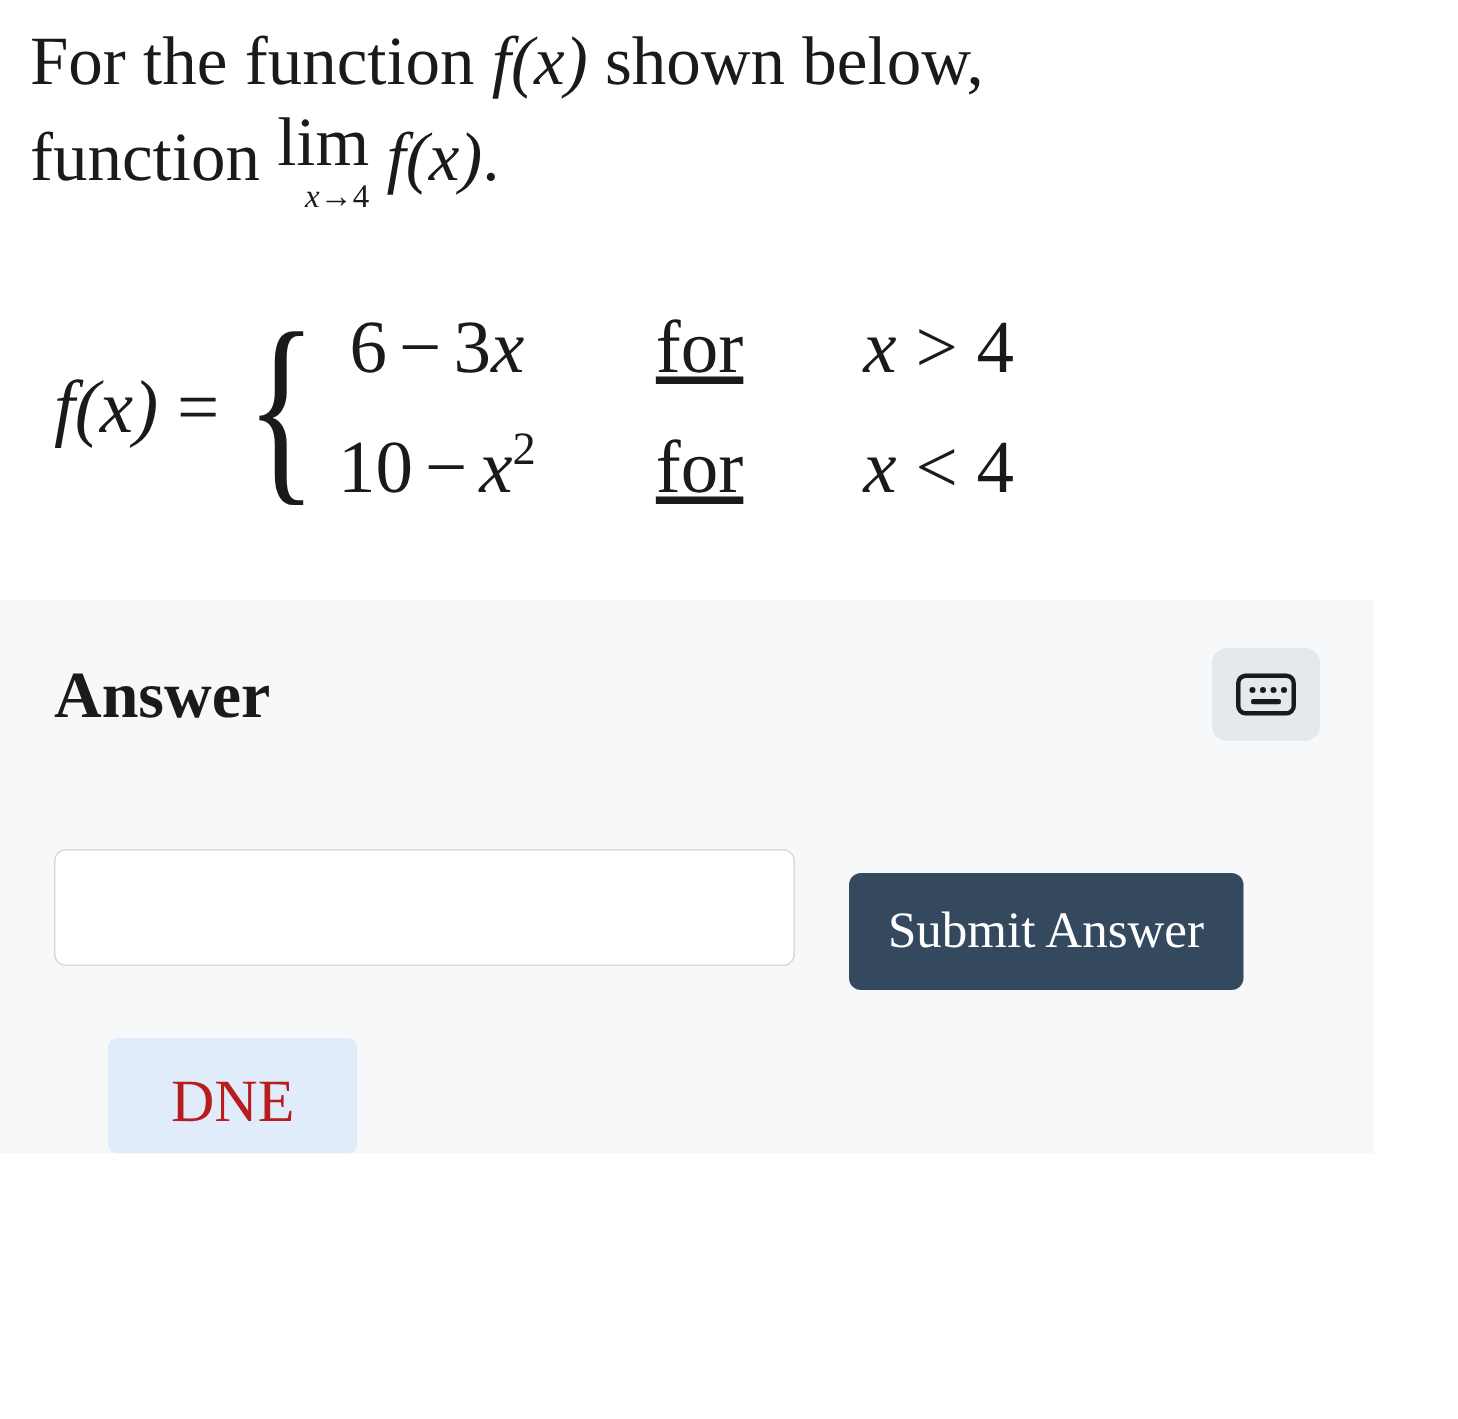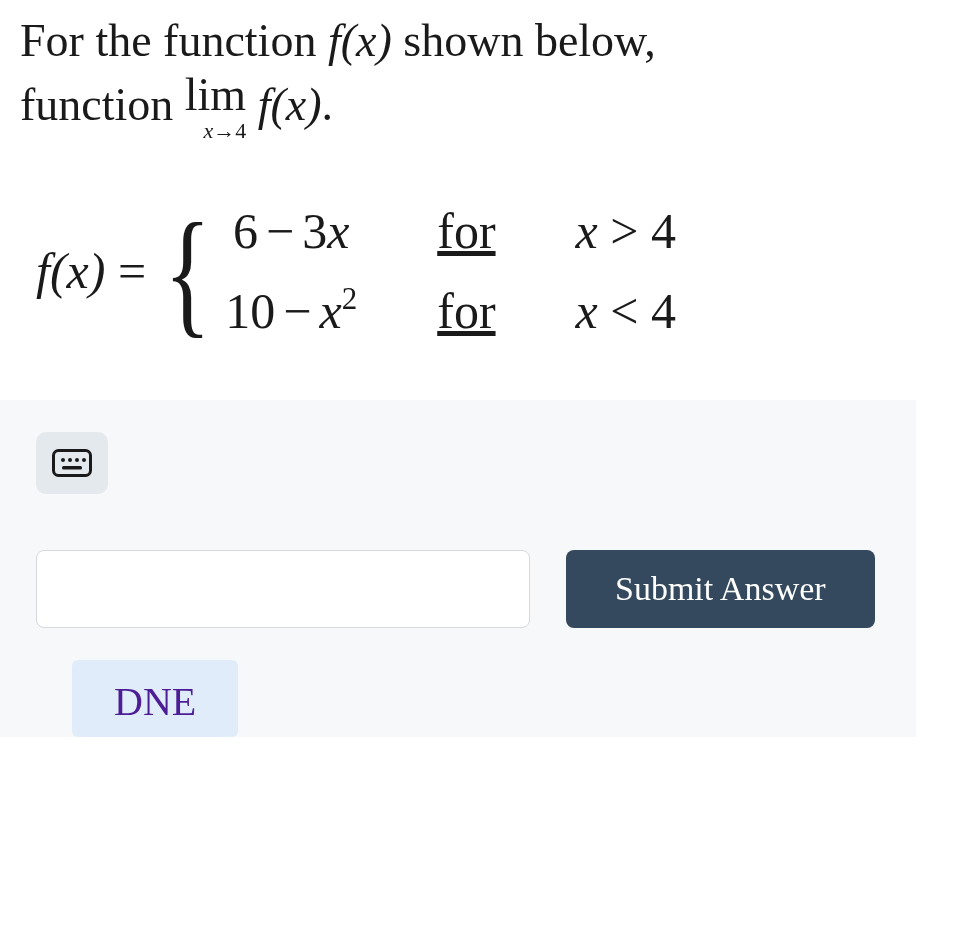--- a/index.html
+++ b/index.html
@@ -115,27 +115,28 @@
     padding: 0 16px;
     font-family: Georgia, serif;
   }
   .submit-btn {
     background: #34495e;
     color: #fff;
     font-size: 34px;
     font-family: Georgia, 'Times New Roman', serif;
     border: none;
     border-radius: 8px;
-    padding: 20px 49px;
+    padding: 20px 26px;
     cursor: pointer;
+    margin-top: 32px;
   }
   .dne-btn {
     display:inline-block;
     background: #e1ecfb;
-    color: #4c1d95;
+    color: #b91c1c;
     font-size: 40px;
     font-family: Georgia, 'Times New Roman', serif;
     border: none;
     border-radius: 6px;
     padding: 18px 42px 12px 42px;
     cursor: pointer;
     margin-left: 36px;
   }
   .dne-wrap { padding-bottom:0; }
 </style>
@@ -177,20 +178,21 @@
         <span class="forw">for</span>
         <span class="cond">
           <span class="math-it">x</span> <span>&lt;</span> <span>4</span>
         </span>
       </div>
     </div>
   </div>
 
   <div class="answer-panel">
     <div class="answer-header">
+      <div class="answer-title">Answer</div>
       <div class="kbd-btn">
         <svg viewBox="0 0 40 28">
           <rect x="1.5" y="1.5" width="37" height="25" rx="5" ry="5" fill="none" stroke="#1a1a1a" stroke-width="3"></rect>
           <circle cx="11" cy="11" r="2" fill="#1a1a1a"></circle>
           <circle cx="18" cy="11" r="2" fill="#1a1a1a"></circle>
           <circle cx="25" cy="11" r="2" fill="#1a1a1a"></circle>
           <circle cx="32" cy="11" r="2" fill="#1a1a1a"></circle>
           <rect x="10" y="17" width="20" height="3.5" rx="1.5" fill="#1a1a1a"></rect>
         </svg>
       </div>

